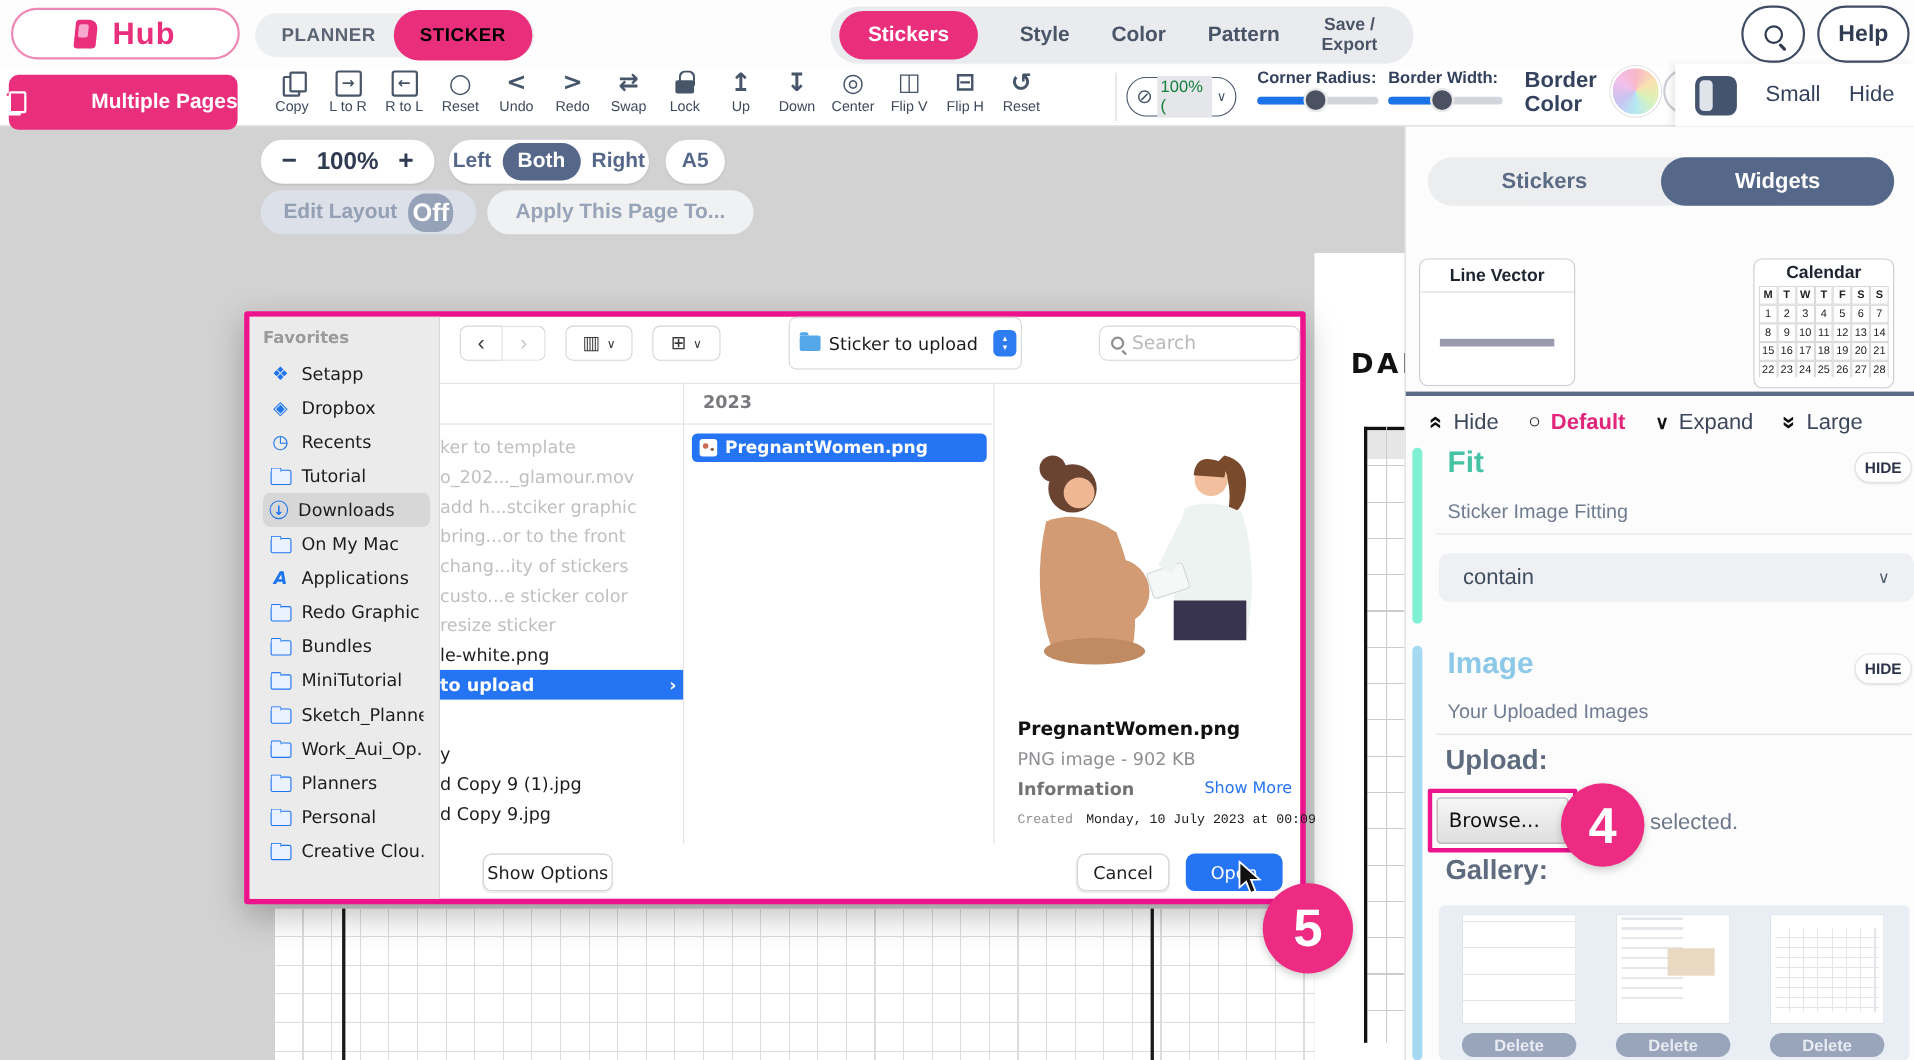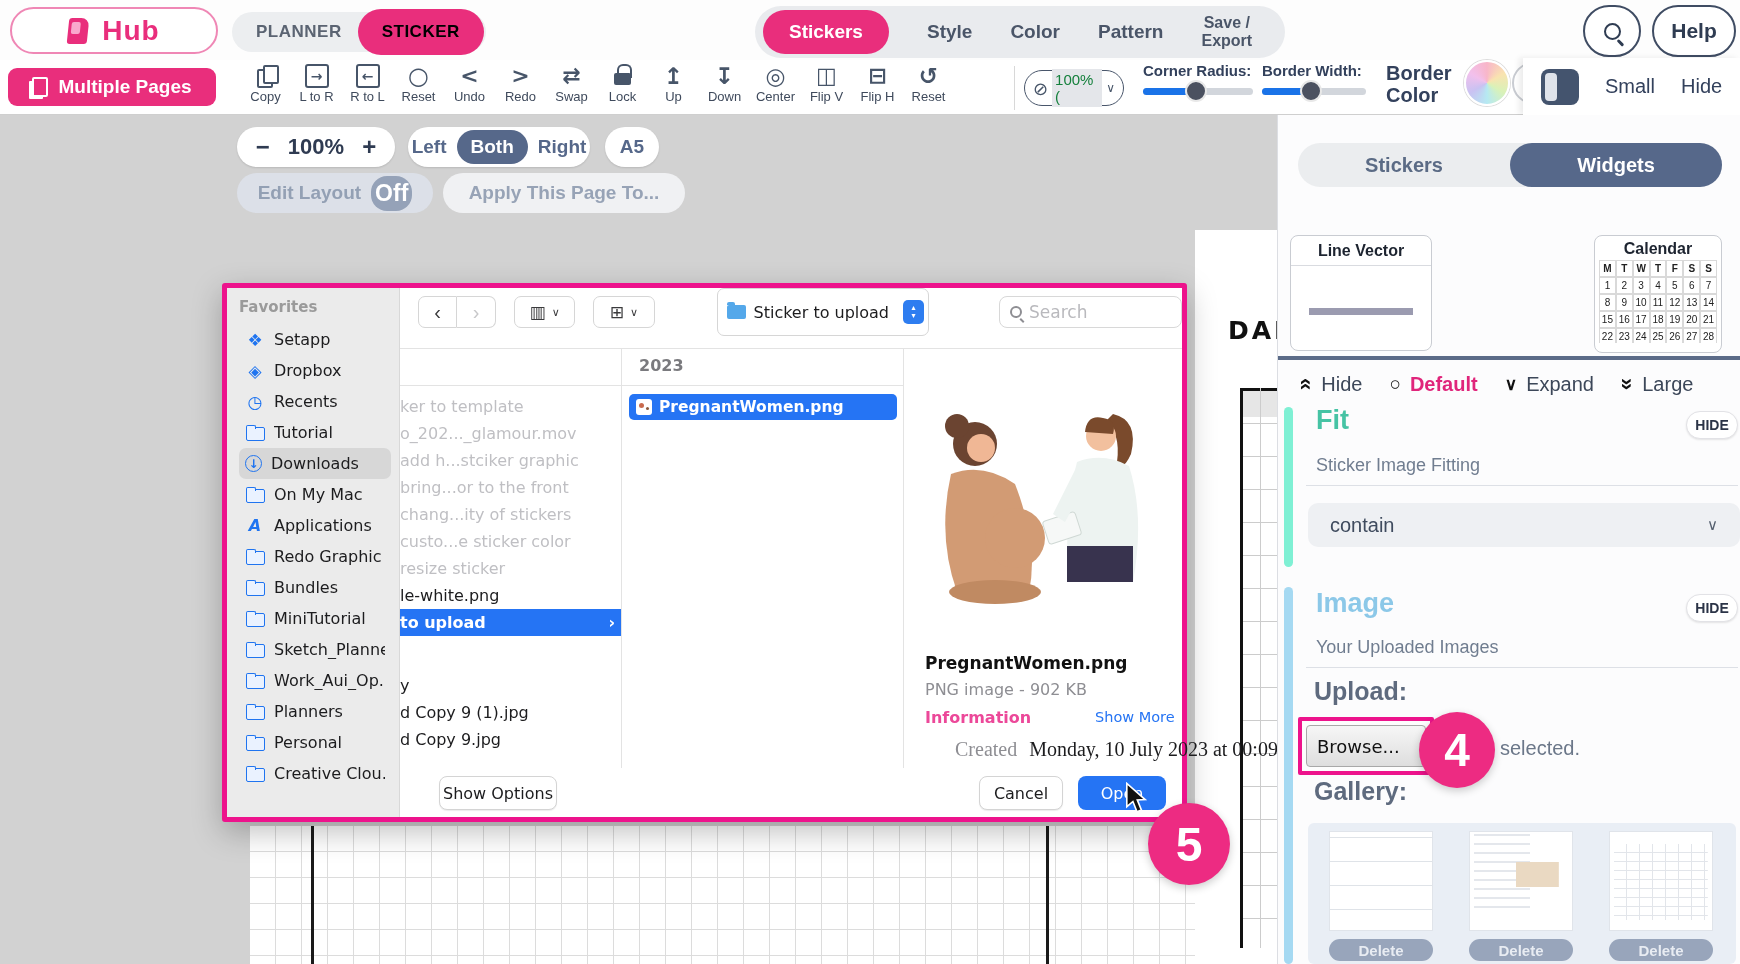--- a/index.html
+++ b/index.html
@@ -20,21 +20,21 @@
   .menu-stickers { background:#e92e7c; color:#fff; font-weight:bold; font-size:19px; border-radius:23px; padding:11px 26px; }
   .menu-item { color:#4a5568; font-weight:bold; font-size:19px; }
   .menu-save { color:#4a5568; font-weight:bold; font-size:16px; text-align:center; line-height:1.15; white-space:pre-line; }
   .search-btn { left:1583px; top:5px; width:58px; height:52px; background:#fff; border:2.5px solid #3f4c63; border-radius:27px; display:flex; align-items:center; justify-content:center; }
   .mag { width:17px; height:17px; border:2.5px solid #2f3c52; border-radius:50%; position:relative; }
   .mag::after { content:""; position:absolute; left:13px; top:14px; width:2.5px; height:8px; background:#2f3c52; transform:rotate(-45deg); border-radius:2px; }
   .help-btn { left:1652px; top:5px; width:84px; height:52px; background:#fff; border:2.5px solid #3f4c63; border-radius:27px; display:flex; align-items:center; justify-content:center; color:#2f3c52; font-weight:bold; font-size:21px; }
 
   
   .toolbar { left:0; top:60px; width:1740px; height:55px; background:#fff; border-bottom:1px solid #cfcfcf; }
-  .mp-btn { left:8px; top:68px; width:208px; height:38px; background:#e92e7c; border-radius:9px; display:flex; align-items:center; justify-content:center; gap:10px; color:#fff; font-weight:bold; font-size:19px; }
+  .mp-btn { left:8px; top:68px; width:208px; height:50px; background:#e92e7c; border-radius:9px; display:flex; align-items:center; justify-content:space-between; gap:10px; color:#fff; font-weight:bold; font-size:19px; }
   .mp-ic { width:16px; height:20px; border:2px solid #fff; border-radius:2px; background:#e92e7c; box-shadow:-4px 3px 0 -1px #fff, -2px 1.5px 0 0 #e92e7c; }
   .tb-row { left:240px; top:62px; height:52px; display:flex; }
   .tb { width:51px; display:flex; flex-direction:column; align-items:center; justify-content:flex-start; }
   .tbi { height:27px; display:flex; align-items:center; justify-content:center; font-size:21px; color:#475569; font-weight:bold; font-family:"DejaVu Sans", sans-serif; }
   .tbl { font-size:13px; color:#3f4a5c; white-space:nowrap; }
   .tbi[data-icon="copy"] { position:relative; width:20px; }
   .tbi[data-icon="copy"]::before { content:""; position:absolute; left:1px; top:7px; width:12px; height:15px; border:2px solid #475569; border-radius:2px; background:#fff; }
   .tbi[data-icon="copy"]::after { content:""; position:absolute; left:7px; top:3px; width:12px; height:15px; border:2px solid #475569; border-radius:2px; background:#fff; }
   .tbi[data-icon="page-right"]::before, .tbi[data-icon="page-left"]::before { font-size:14px; border:2px solid #475569; border-radius:3px; width:20px; height:20px; display:flex; align-items:center; justify-content:center; }
   .tbi[data-icon="page-right"]::before { content:"→"; }
@@ -139,23 +139,23 @@
   .f1row.gap { margin-top:36px; }
   .f1row.selected { background:#2574f4; color:#fff; font-weight:bold; }
   .f1row .f1ar { margin-left:auto; font-weight:bold; }
   .file-row { position:absolute; left:402px; top:106px; width:268px; height:26px; background:#2574f4; border-radius:5px; display:flex; align-items:center; gap:7px; padding:0 7px; }
   .file-ic { width:16px; height:16px; background:#fff; border-radius:3px; position:relative; flex:none; }
   .file-ic::before { content:""; position:absolute; left:3px; top:4px; width:5px; height:5px; border-radius:50%; background:#c96a4e; box-shadow:6px 3px 0 -1px #8a5a3c; }
   .file-lb { color:#fff; font-weight:bold; font-size:15.5px; font-family:"DejaVu Sans", sans-serif; white-space:nowrap; }
   .preview-img { position:absolute; left:690px; top:108px; width:252px; height:250px; }
   .pv-name { position:absolute; left:698px; top:365px; font-size:17px; font-weight:bold; color:#111; font-family:"DejaVu Sans", sans-serif; }
   .pv-meta { position:absolute; left:698px; top:392px; font-size:16px; color:#8e8e93; font-family:"DejaVu Sans", sans-serif; }
-  .pv-info { position:absolute; left:698px; top:420px; font-size:16px; font-weight:bold; color:#ec4899; font-family:"DejaVu Sans", sans-serif;text-align:center; }
+  .pv-info { position:absolute; left:698px; top:420px; font-size:16px; font-weight:bold; color:#737373; font-family:"DejaVu Sans", sans-serif;text-align:center; }
   .pv-more { position:absolute; left:868px; top:421px; font-size:14.5px; color:#2574f4; font-family:"DejaVu Sans", sans-serif; }
-  .pv-created { position:absolute; left:728px; top:450px; font-size:20px; color:#8e8e93; font-family:Liberation Serif, serif; white-space:nowrap; }
+  .pv-created { position:absolute; left:698px; top:450px; font-size:12px; color:#8e8e93; font-family:Liberation Mono, monospace; white-space:nowrap; }
   .pv-created b { color:#1c1c1e; font-weight:normal; margin-left:12px; }
   .dlg-footer-btn { position:absolute; height:34px; border-radius:8px; display:flex; align-items:center; justify-content:center; font-size:16px; font-family:"DejaVu Sans", sans-serif; }
   .btn-showopt { left:212px; top:488px; width:118px; background:#fff; border:1px solid #d4d4d4; color:#1c1c1e; box-shadow:0 1px 1px rgba(0,0,0,.08); }
   .btn-cancel { left:752px; top:488px; width:84px; background:#fff; border:1px solid #d4d4d4; color:#1c1c1e; box-shadow:0 1px 1px rgba(0,0,0,.08); }
   .btn-open { left:851px; top:488px; width:88px; background:#2574f4; color:#fff; }
 
   
   .rpanel { left:1277px; top:115px; width:463px; height:849px; background:#fcfcfd; border-left:1px solid #dcdee3; }
   .rp-tabs { position:absolute; left:20px; top:28px; width:424px; height:44px; background:#ebedef; border-radius:23px; display:flex; align-items:center; }
   .rp-tab-st { flex:1; text-align:center; color:#5b6b85; font-weight:bold; font-size:20px; }

